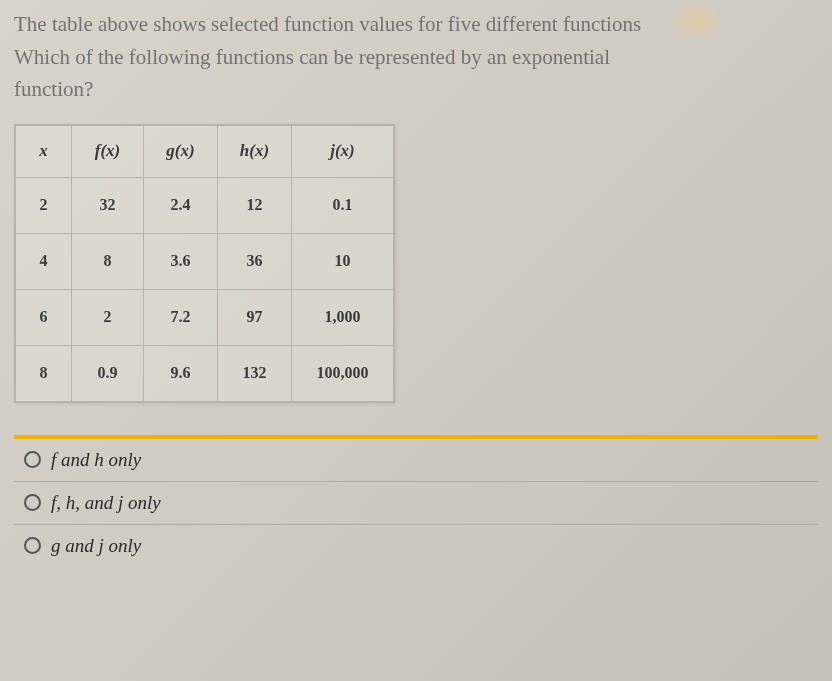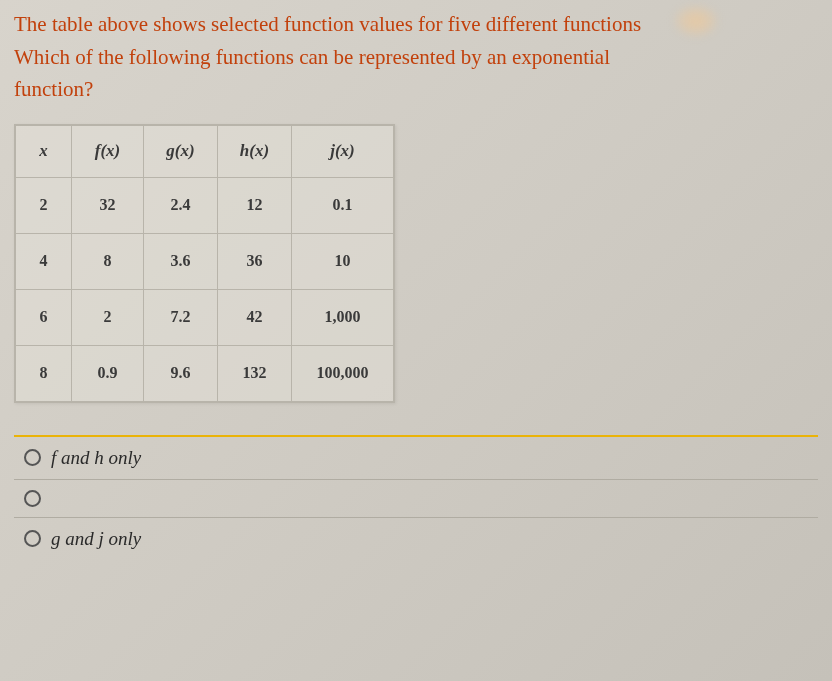--- a/index.html
+++ b/index.html
@@ -20,21 +20,21 @@
       width: 42px;
       height: 30px;
       background: radial-gradient(ellipse, rgba(240,200,150,0.7), rgba(240,200,150,0));
       border-radius: 50%;
       filter: blur(4px);
       pointer-events: none;
     }
     .question-text {
       font-size: 21px;
       line-height: 1.55;
-      color: #c2410c;
+      color: #737373;
       margin-bottom: 18px;
     }
     .table-wrap {
       display: inline-block;
       border: 1px solid #b8b4aa;
       background: rgba(235,232,224,0.35);
       margin-bottom: 28px;
       box-shadow: 1px 1px 3px rgba(0,0,0,0.08);
     }
     table {
@@ -57,21 +57,21 @@
     td {
       height: 56px;
       font-size: 16px;
     }
     th:nth-child(1), td:nth-child(1) { width: 56px; }
     th:nth-child(2), td:nth-child(2) { width: 72px; }
     th:nth-child(3), td:nth-child(3) { width: 74px; }
     th:nth-child(4), td:nth-child(4) { width: 74px; }
     th:nth-child(5), td:nth-child(5) { width: 102px; }
     .opts {
-      border-top: 2px solid #eab308;
+      border-top: 4px solid #eab308;
       width: 100%;
     }
     .opt {
       display: flex;
       align-items: center;
       gap: 10px;
       padding: 10px 6px 10px 10px;
       border-bottom: 1px solid #b0aca2;
       font-size: 19px;
       color: #2a2a2a;
@@ -124,41 +124,42 @@
         <td>4</td>
         <td>8</td>
         <td>3.6</td>
         <td>36</td>
         <td>10</td>
       </tr>
       <tr>
         <td>6</td>
         <td>2</td>
         <td>7.2</td>
-        <td>42</td>
+        <td>97</td>
         <td>1,000</td>
       </tr>
       <tr>
         <td>8</td>
         <td>0.9</td>
         <td>9.6</td>
         <td>132</td>
         <td>100,000</td>
       </tr>
     </tbody>
   </table>
 </div>
 
 <div class="opts">
   <div class="opt">
     <span class="radio"></span>
     <span class="fn">f and h only</span>
   </div>
   <div class="opt">
     <span class="radio"></span>
+    <span class="fn">f, h, and j only</span>
   </div>
   <div class="opt">
     <span class="radio"></span>
     <span class="fn">g and j only</span>
   </div>
 </div>
 
 
 
 

